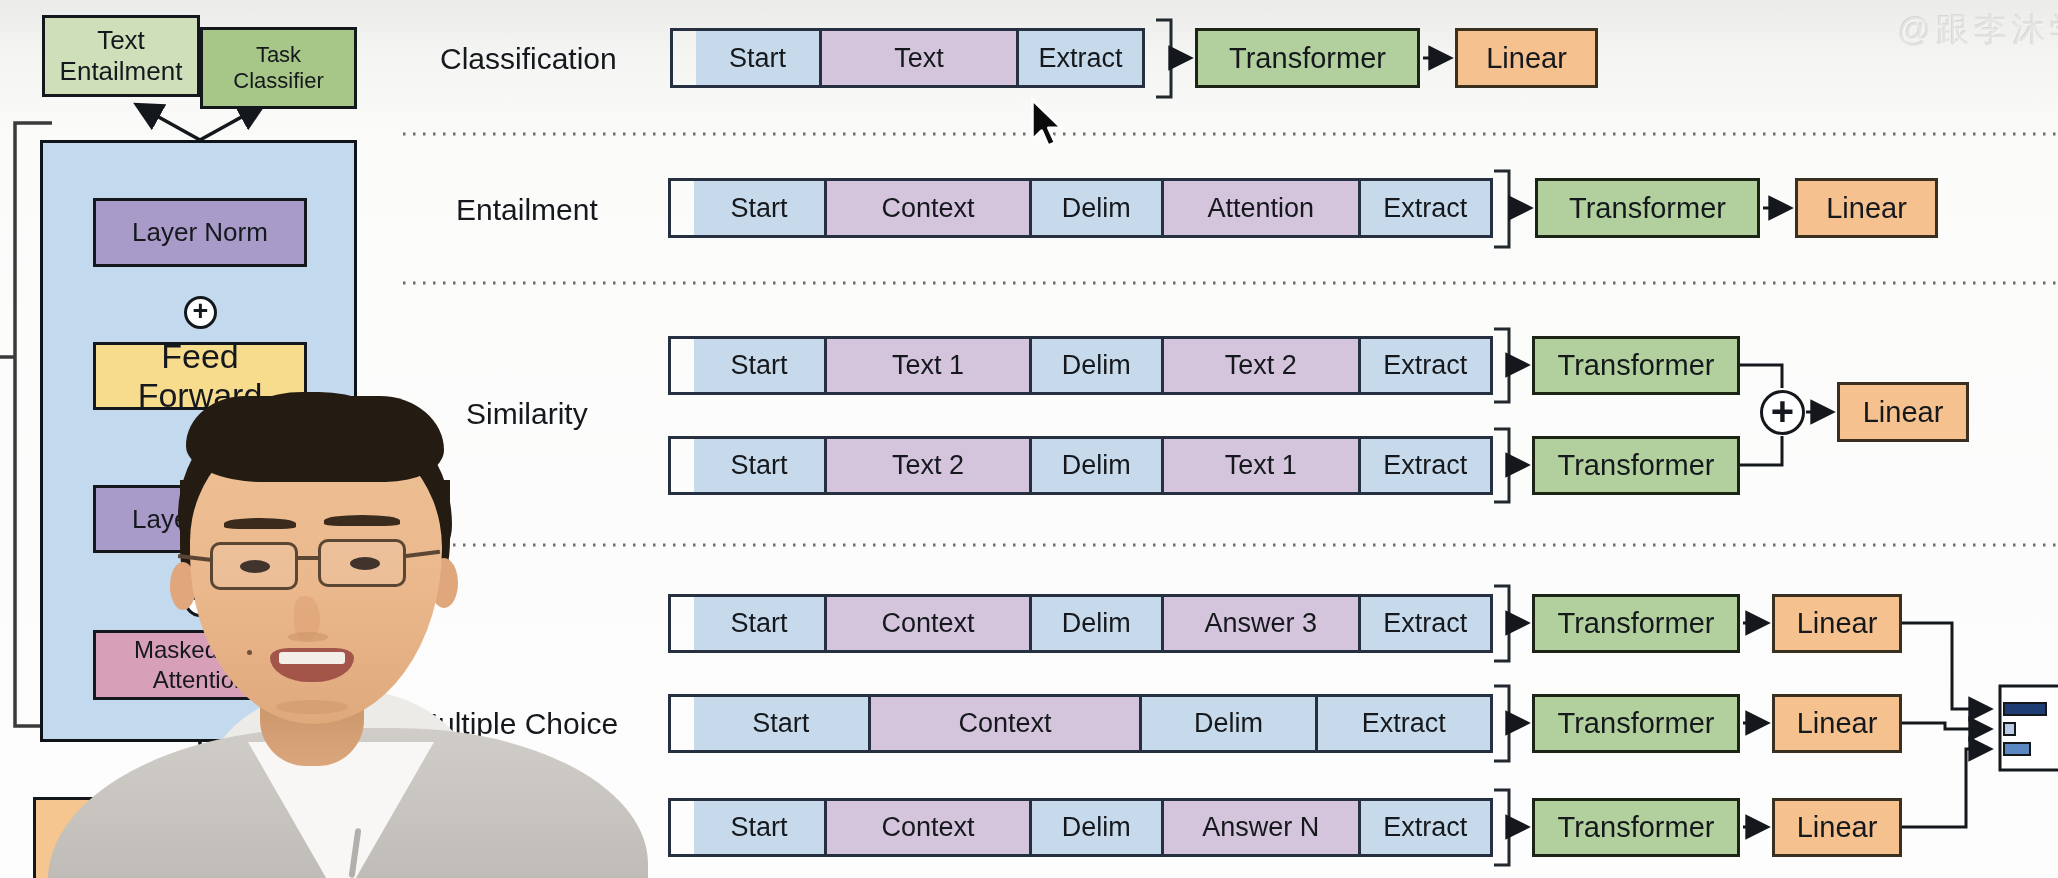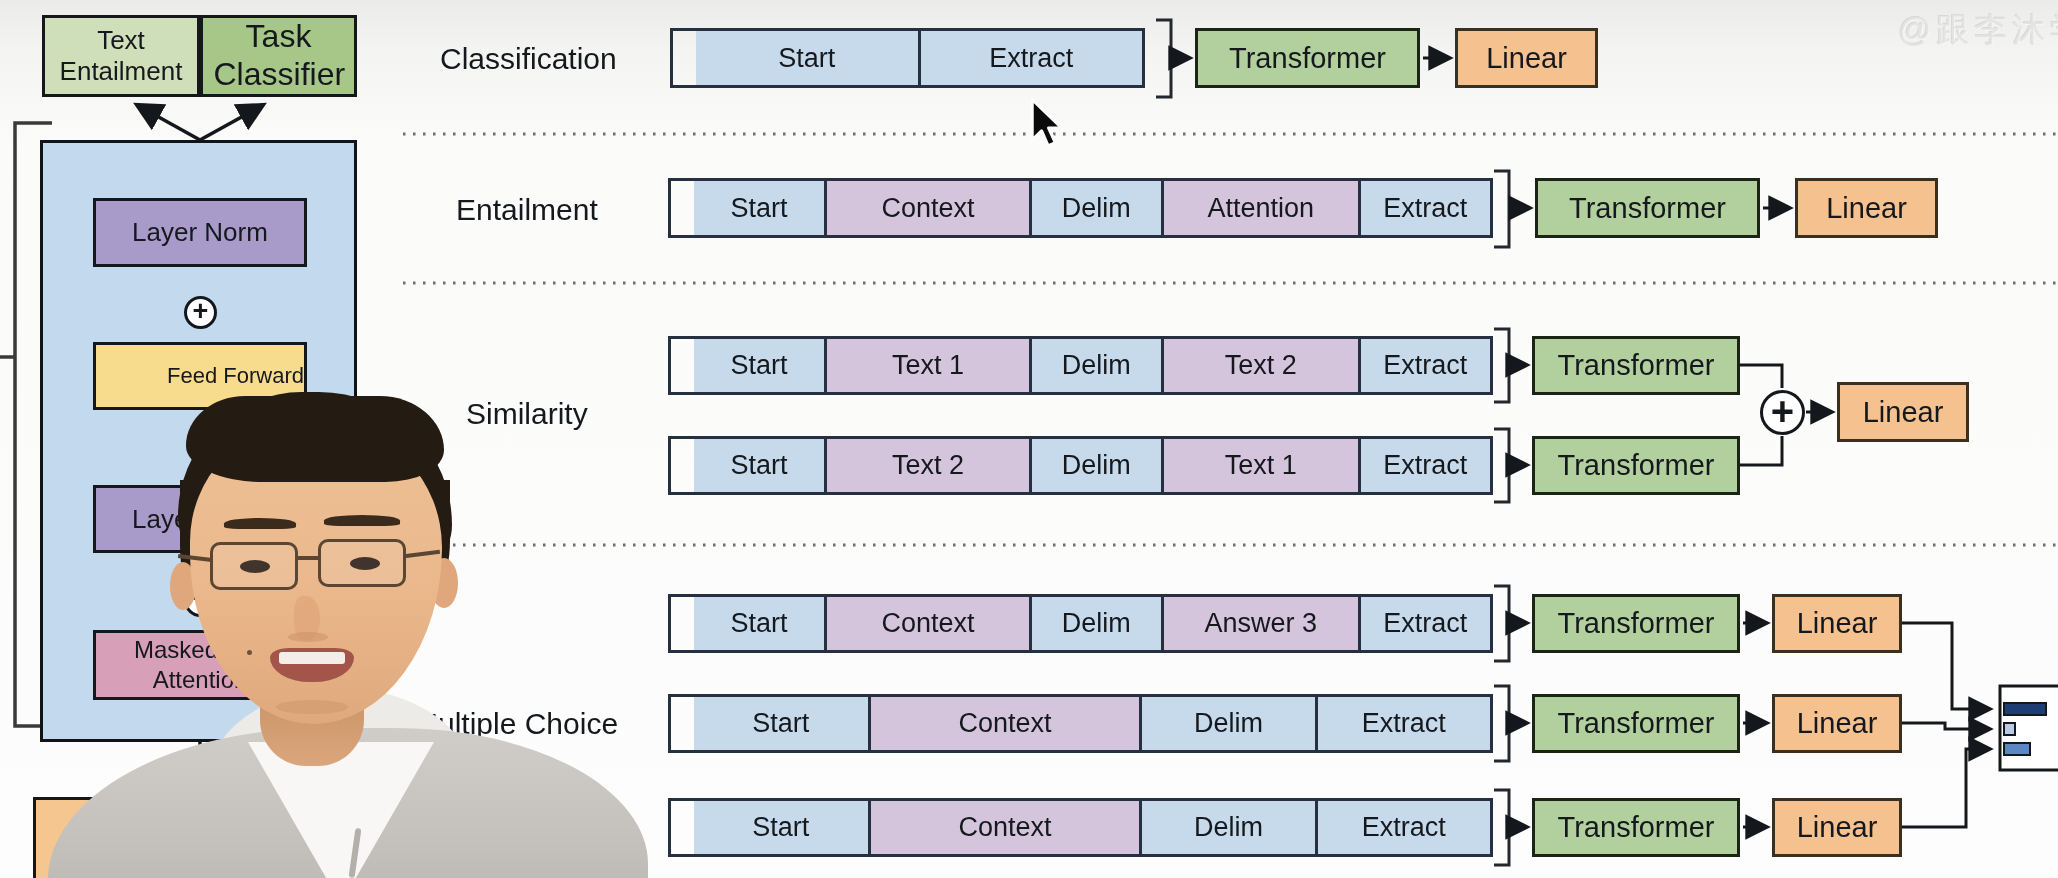--- a/index.html
+++ b/index.html
@@ -20,25 +20,25 @@
   .bigbox{position:absolute;border:3px solid #1c2415;box-sizing:border-box;display:flex;
     align-items:center;justify-content:center;font-size:29px;z-index:2;white-space:nowrap;}
   .transformer{background:#b2d09d;}
   .linear{background:#f4c18f;border-color:#39301f;}
   .tasklabel{position:absolute;font-size:30px;z-index:2;white-space:nowrap;}
   
   .archbox{position:absolute;border:3px solid #14181d;box-sizing:border-box;display:flex;
     align-items:center;justify-content:center;text-align:center;z-index:2;}
   .bluepanel{background:#c3d9ee;border-color:#101419;}
   .lnorm{background:#a89bc9;font-size:26px;}
-  .ffwd{background:#f8dc8e;font-size:22px;justify-content:flex-end;}
+  .ffwd{background:#f8dc8e;font-size:34px;justify-content:flex-end;}
   .mattn{background:#d7a0b8;font-size:24px;}
   .mattn span{width:178px;line-height:1.25;}
   .greenlite{background:#cfdfb9;font-size:26px;line-height:1.18;}
-  .greendark{background:#a6c787;font-size:32px;line-height:1.18;}
+  .greendark{background:#a6c787;font-size:22px;line-height:1.18;margin-top:12px;}
   .pluscircle{position:absolute;background:#fff;border:3px solid #14181d;border-radius:50%;
     box-sizing:border-box;display:flex;align-items:center;justify-content:center;z-index:2;
     font-size:30px;font-weight:bold;padding-bottom:3px;}
   
   #person{position:absolute;left:0;top:0;width:2058px;height:878px;z-index:5;pointer-events:none;}
   #person div{position:absolute;}
   .hoodie{left:48px;top:728px;width:600px;height:160px;border-radius:46% 42% 0 0/95% 85% 0 0;
     background:linear-gradient(180deg,#d0ccc8 0%,#c6c2be 60%,#beBab6 100%);background-color:#c6c2be;}
   .hoodrim{left:205px;top:688px;width:272px;height:200px;border-radius:50% 50% 30% 30%;background:#edebe7;}
   .tee{left:248px;top:742px;width:186px;height:136px;background:#f8f7f5;
@@ -188,20 +188,21 @@
 
   <div class="archbox" style="left:33px;top:797px;width:200px;height:100px;background:#f6c690;"></div>
 
   <div class="tasklabel" style="left:440px;top:42px;">Classification</div>
   <div class="tasklabel" style="left:456px;top:193px;">Entailment</div>
   <div class="tasklabel" style="left:466px;top:397px;">Similarity</div>
   <div class="tasklabel" style="left:413px;top:707px;">Multiple Choice</div>
 
   <div class="tokrow" style="left:670px;top:28px;width:475px;height:60px;">
     <span class="cell blue" style="flex:133">Start</span>
+    <span class="cell purple" style="flex:209">Text</span>
     <span class="cell blue" style="flex:133">Extract</span>
   </div>
   <div class="bigbox transformer" style="left:1195px;top:28px;width:225px;height:60px;">Transformer</div>
   <div class="bigbox linear" style="left:1455px;top:28px;width:143px;height:60px;">Linear</div>
 
   <div class="tokrow" style="left:668px;top:178px;width:825px;height:60px;">
     <span class="cell blue" style="flex:137">Start</span>
     <span class="cell purple" style="flex:212">Context</span>
     <span class="cell blue" style="flex:136">Delim</span>
     <span class="cell purple" style="flex:204">Attention</span>
@@ -247,20 +248,21 @@
     <span class="cell blue" style="flex:136">Delim</span>
     <span class="cell blue" style="flex:136">Extract</span>
   </div>
   <div class="bigbox transformer" style="left:1532px;top:694px;width:208px;height:59px;">Transformer</div>
   <div class="bigbox linear" style="left:1772px;top:694px;width:130px;height:59px;">Linear</div>
 
   <div class="tokrow" style="left:668px;top:798px;width:825px;height:59px;">
     <span class="cell blue" style="flex:137">Start</span>
     <span class="cell purple" style="flex:212">Context</span>
     <span class="cell blue" style="flex:136">Delim</span>
+    <span class="cell purple" style="flex:204">Answer N</span>
     <span class="cell blue" style="flex:136">Extract</span>
   </div>
   <div class="bigbox transformer" style="left:1532px;top:798px;width:208px;height:59px;">Transformer</div>
   <div class="bigbox linear" style="left:1772px;top:798px;width:130px;height:59px;">Linear</div>
 
   <div id="person">
     <div class="hoodrim"></div>
     <div class="hoodie"></div>
     <div class="tee"></div>
     <div class="dstring"></div>

